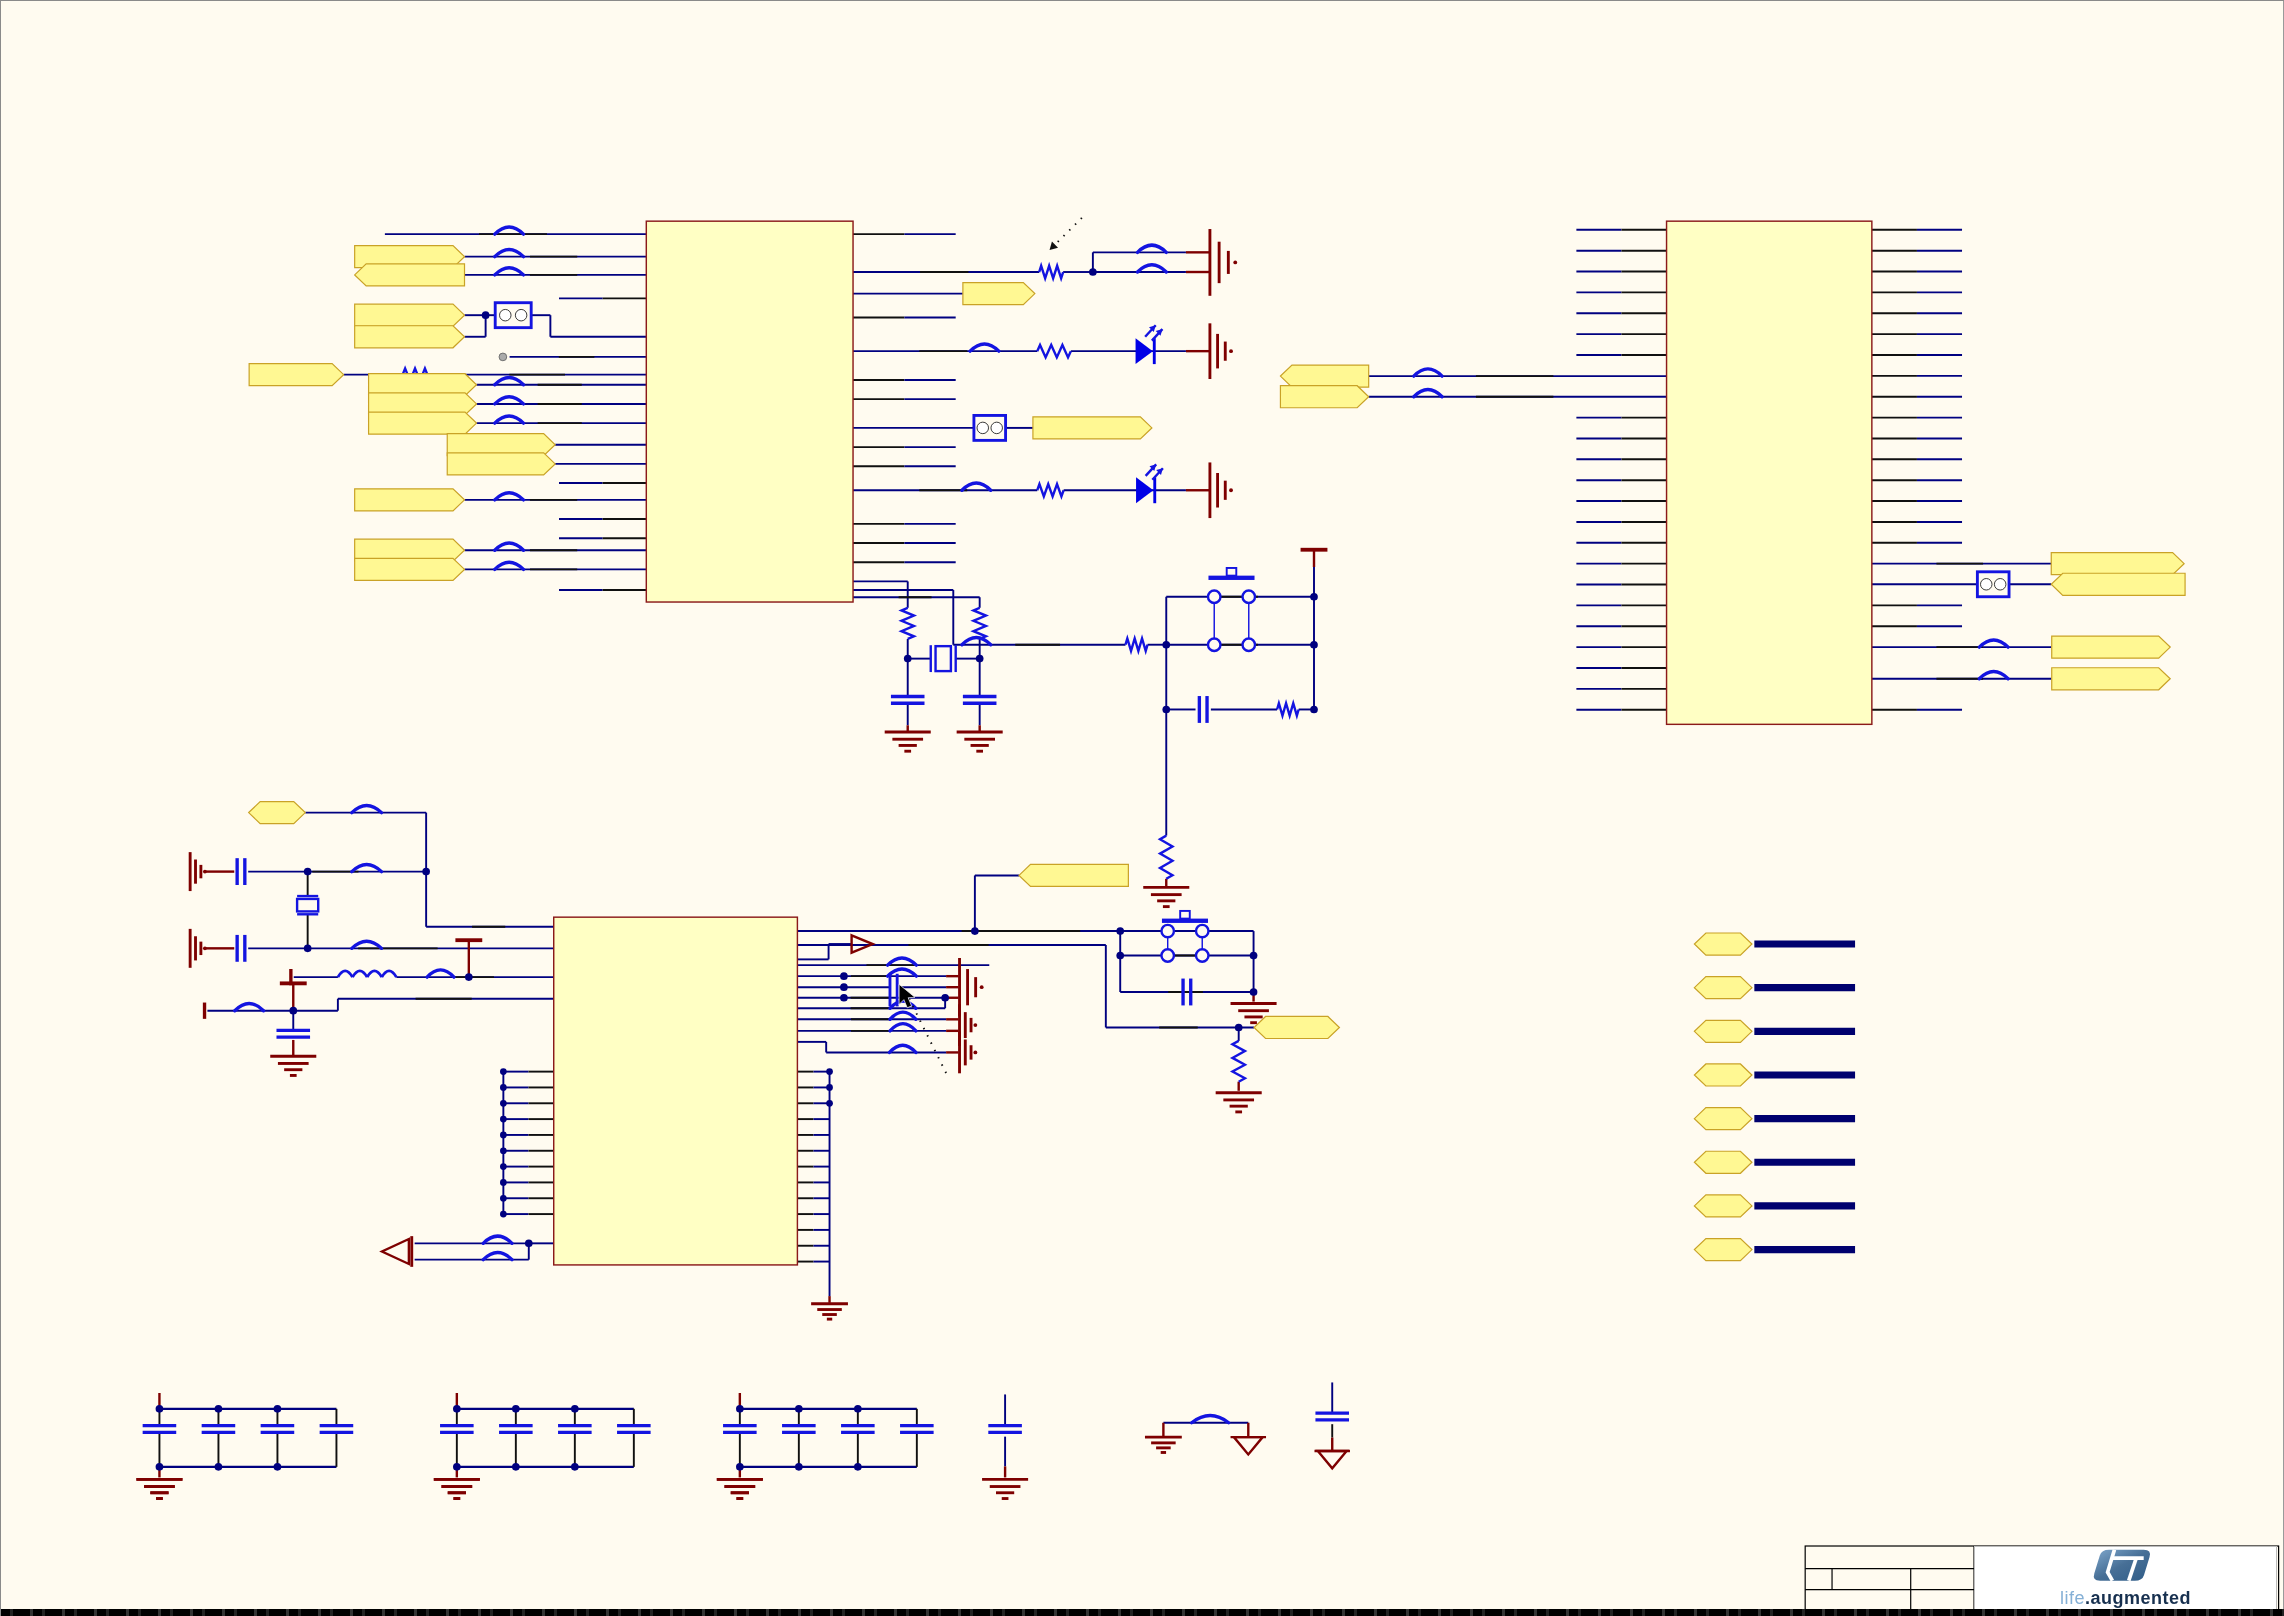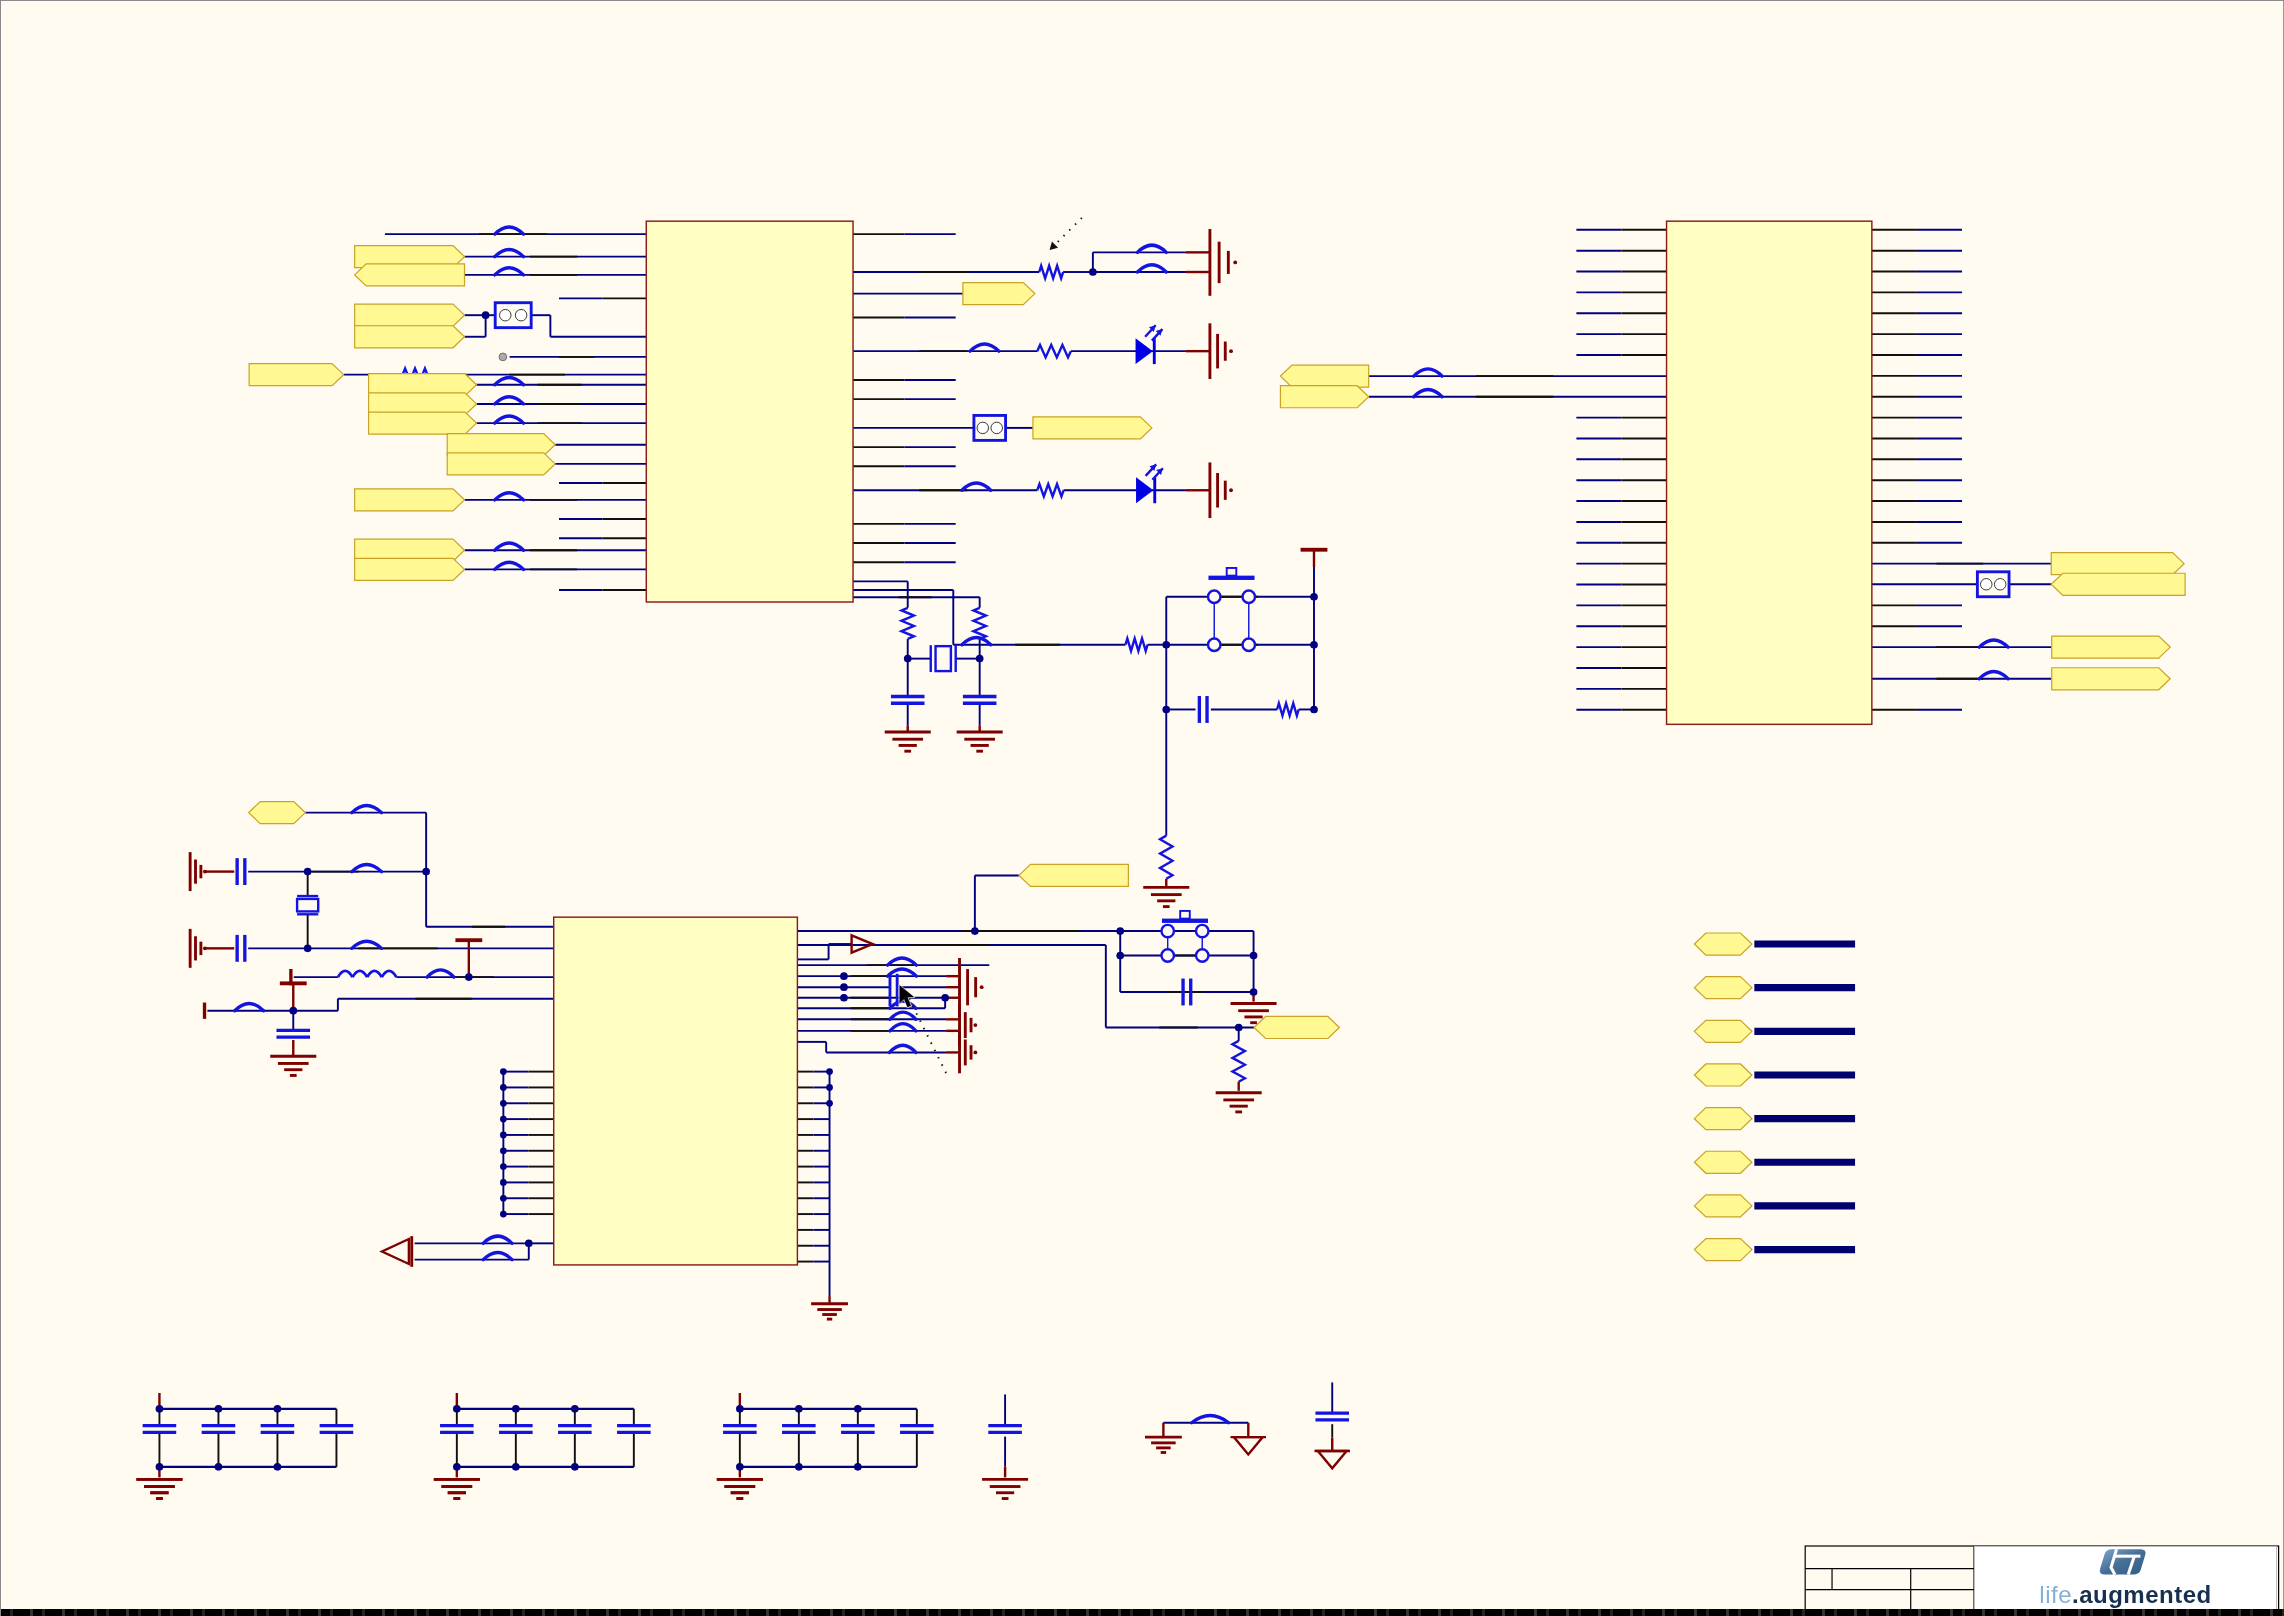--- a/index.html
+++ b/index.html
@@ -4,21 +4,21 @@
 <style>
   html,body{margin:0;padding:0;background:#e8e8e8;font-family:"Liberation Sans",sans-serif;}
   #canvas{position:relative;width:2284px;height:1616px;background:#FFFBF0;overflow:hidden;
           border-top:1.4px solid #8a8a8a;border-left:1.4px solid #8a8a8a;box-sizing:border-box;}
   #schsvg{position:absolute;left:0;top:0;}
   #right-edge{position:absolute;top:0;right:0;width:1.4px;height:100%;background:#9a9a9a;}
   #bottom-strip{position:absolute;left:0;bottom:0;width:100%;height:6.7px;
      background:repeating-linear-gradient(90deg,#000 0 8.6px,#222 8.6px 12.5px,#000 12.5px 29px,#333 29px 32px);}
   #logo-cell{position:absolute;display:flex;flex-direction:column;align-items:center;justify-content:center;
      background:#fff;border:0.5px solid #bbb;box-sizing:border-box;}
-  #logo-text{font-size:24px;letter-spacing:0.5px;margin-top:2.9px;font-family:"Liberation Sans",sans-serif;}
+  #logo-text{font-size:18px;letter-spacing:0.5px;margin-top:2.9px;font-family:"Liberation Sans",sans-serif;}
   #logo-text .life{color:#85b0d6;}
   #logo-text .aug{color:#17304f;font-weight:bold;}
 </style>
 </head>
 <body>
 
 <div id="canvas">
   <svg id="schsvg" width="2284" height="1616" viewBox="0 0 4761 3369">
       <line x1="800" y1="486" x2="1345" y2="486" stroke="#000080" stroke-width="4"></line>
       <line x1="996.2" y1="486" x2="1137.9" y2="486" stroke="#101010" stroke-width="4"></line>

